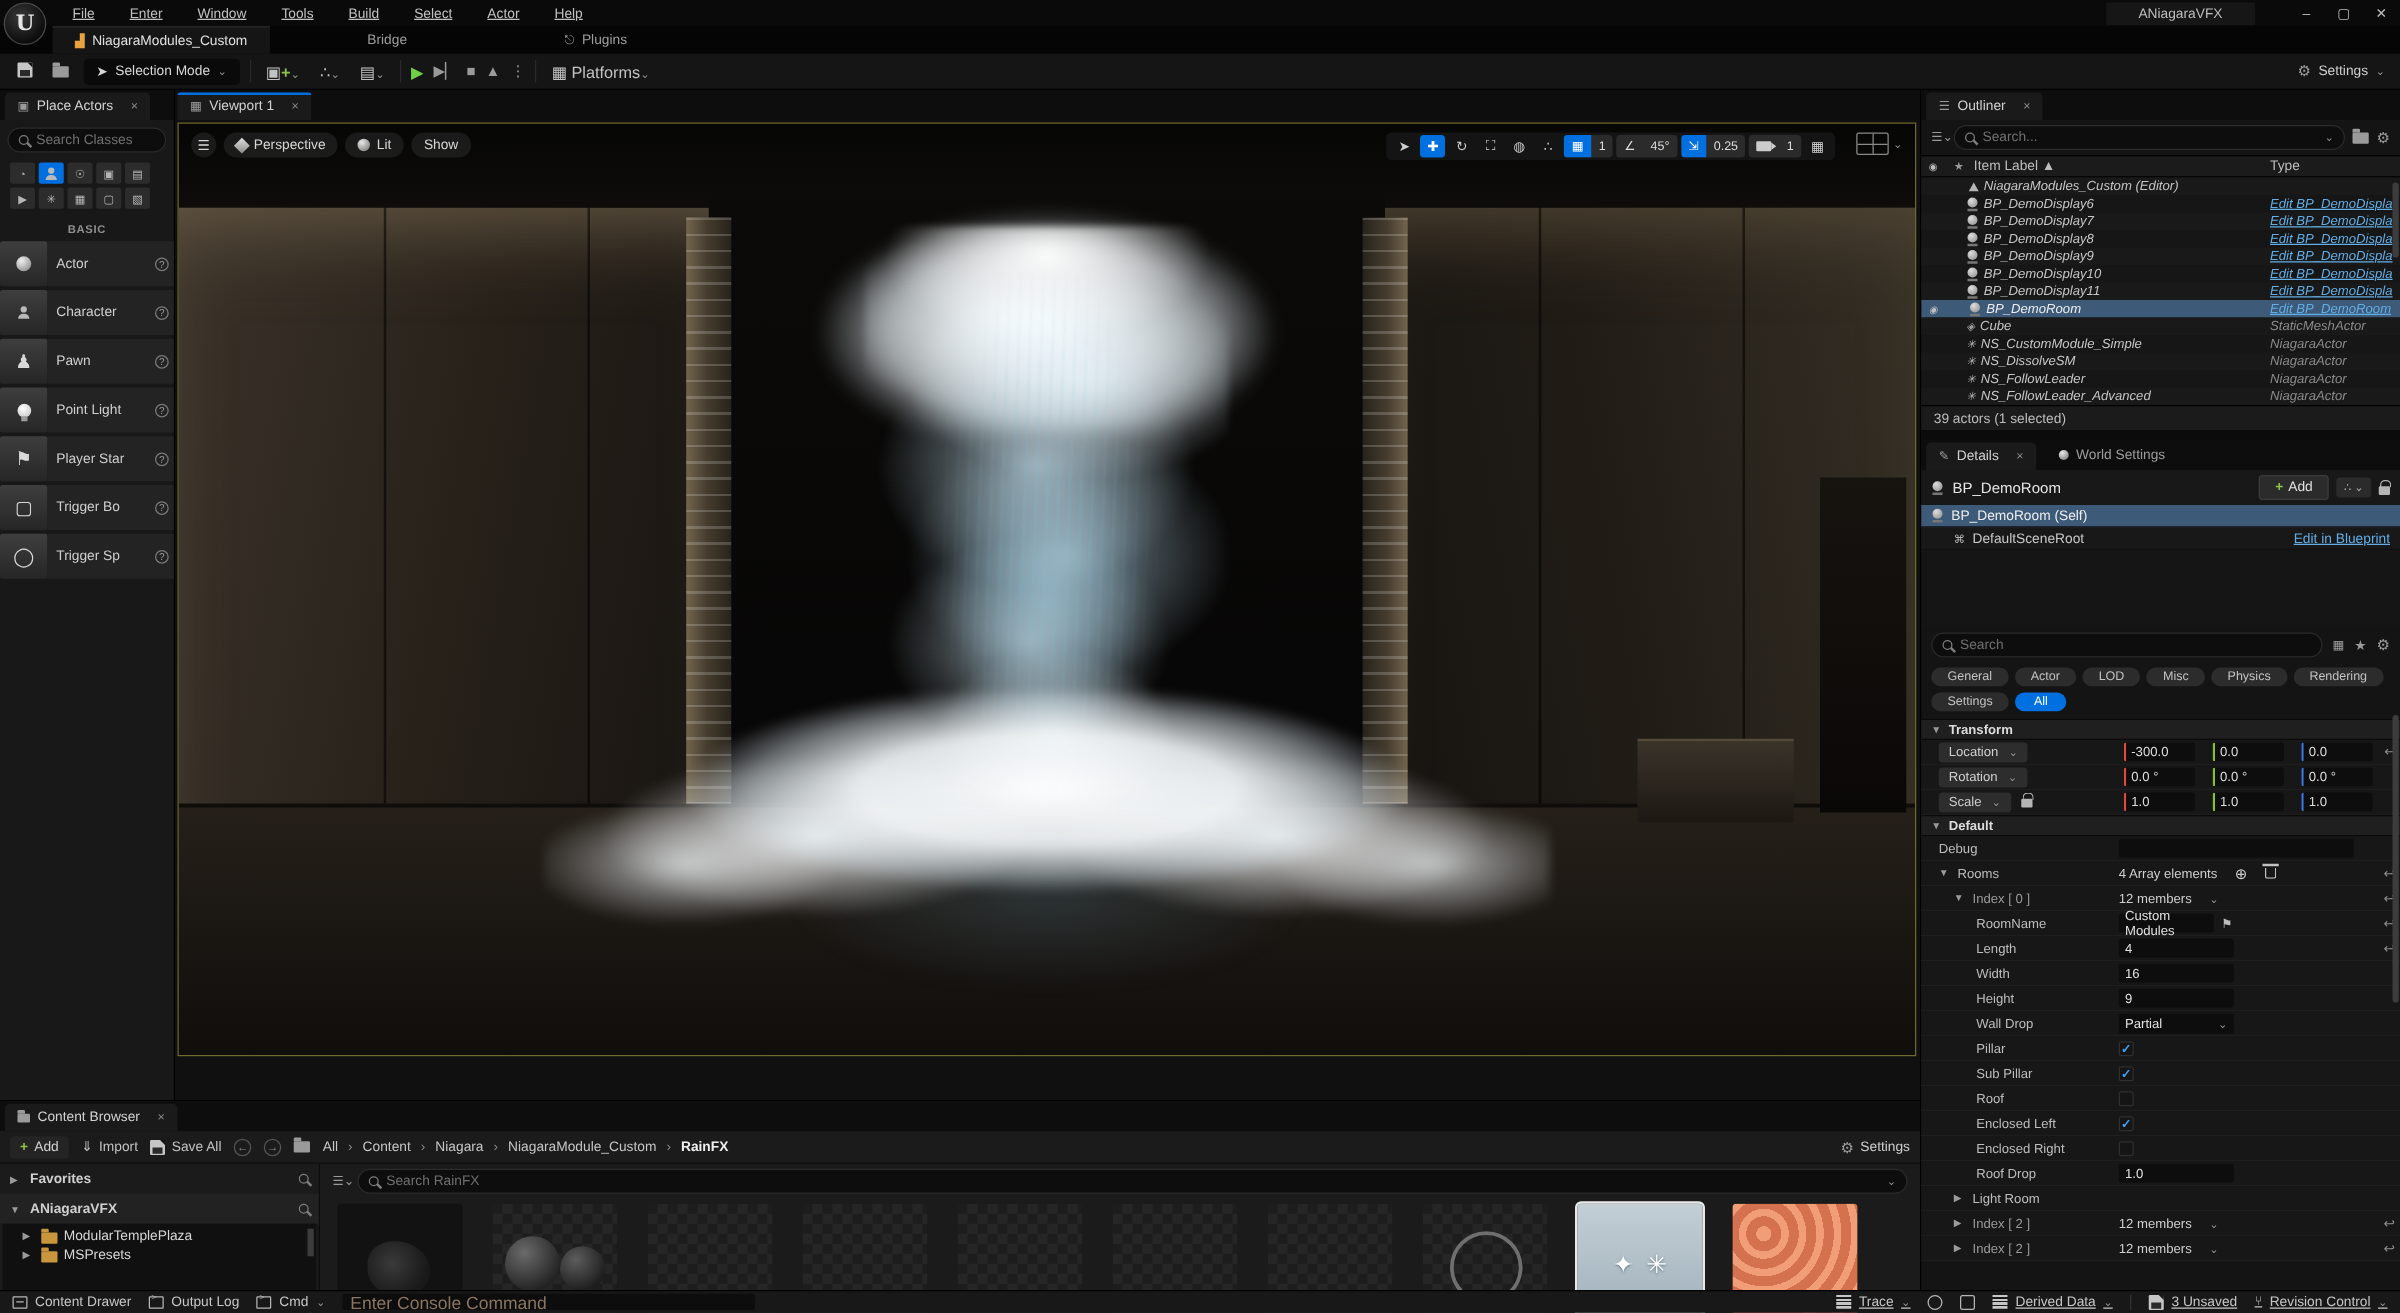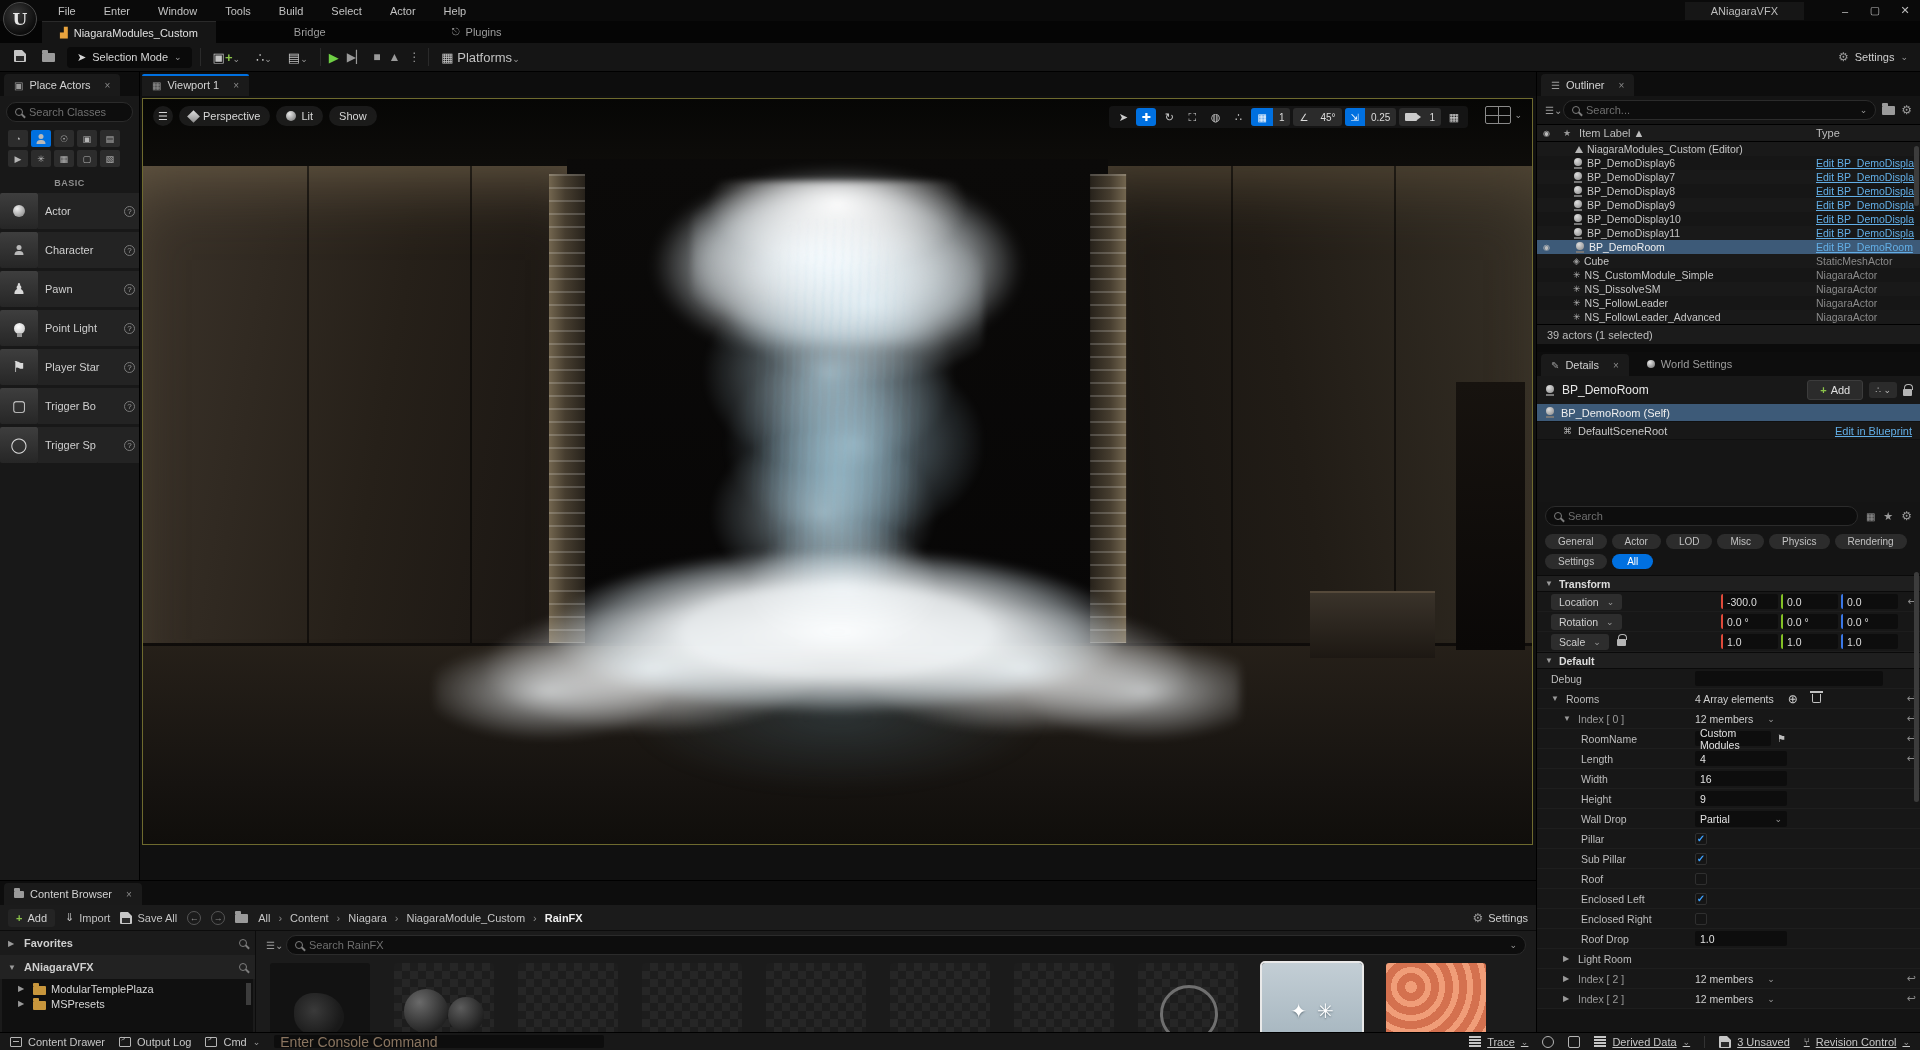--- a/index.html
+++ b/index.html
@@ -21,21 +21,21 @@
   .searchbox input::placeholder { color:#6f6f6f; }
   .gear { color:#9a9a9a; font-size:12px; }
   .star { color:#9a9a9a; font-size:11px; }
   .person { position:relative; width:10px; height:10px; display:inline-block; flex:none;}
   .person::before { content:""; position:absolute; left:50%; top:0; transform:translateX(-50%); width:5px; height:5px; border-radius:50%; background:#b9b9b9; }
   .person::after { content:""; position:absolute; left:50%; bottom:0; transform:translateX(-50%); width:9px; height:4px; border-radius:4px 4px 0 0; background:#b9b9b9; }
 
   
   #titlebar { position:absolute; left:0; top:0; width:1920px; height:21px; background:#0a0a0a; display:flex; align-items:center; }
   #menus { display:flex; gap:4px; margin-left:46px; }
-  #menus .menu { padding:3px 12px; color:#c2c2c2; }
+  #menus .menu { padding:3px 12px; color:#c2c2c2;text-decoration:underline; }
   #winctl { position:absolute; right:0; top:0; height:21px; display:flex; align-items:center; }
   #projectname { background:#161616; padding:3px 26px; color:#bdbdbd; margin-right:26px; }
   .winbtn { width:30px; text-align:center; color:#bdbdbd; font-size:11px; }
   #uelogo { position:absolute; left:3px; top:2px; width:34px; height:34px; border-radius:50%; background:radial-gradient(circle at 40% 35%, #3a3a3a, #0d0d0d 70%); border:1px solid #4a4a4a; display:flex; align-items:center; justify-content:center; color:#e6e6e6; font-family:"DejaVu Serif",serif; font-size:17px; font-weight:bold; z-index:5; }
 
   
   #tabbar { position:absolute; left:0; top:21px; width:1920px; height:22px; background:#050505; display:flex; align-items:stretch; padding-left:42px; }
   .edtab { display:flex; align-items:center; gap:6px; padding:0 18px; color:#9d9d9d; }
   .edtab.active { background:#151515; color:#e0e0e0; border-top:1px solid #2a2a2a; }
   .modicon { color:#e8a33d; font-size:10px; }
@@ -130,21 +130,21 @@
       linear-gradient(#8a8a8a,#8a8a8a) 0 50%/100% 1px no-repeat; }
   #vp-msg { position:absolute; left:2px; right:3px; bottom:0; height:35px; background:#141414; display:flex; align-items:center; justify-content:center; color:#9a9a9a; }
 
   
   #rightpanel { position:absolute; left:1536px; top:72px; width:384px; height:978px; background:#141414; border-left:1px solid #000; }
   #outliner-search { display:flex; align-items:center; gap:6px; padding:4px 8px; }
   #outliner-search .searchbox { flex:1; }
   .filterico { display:inline-block; width:12px; color:#9a9a9a; font-size:10px; }
   #outl-header { display:flex; align-items:center; height:18px; background:#1b1b1b; border-top:1px solid #000; border-bottom:1px solid #000; color:#bdbdbd; padding-left:6px; gap:8px; }
   #outl-header .col-type { margin-left:auto; width:104px; }
-  #outl-rows { height:182px; overflow:hidden; position:relative; background:#161616; }
+  #outl-rows { height:182px; overflow:hidden; position:relative; background:#161616;font-style:italic; }
   .orow { display:flex; align-items:center; height:14px; padding-left:6px; gap:4px; color:#c6c6c6; font-size:10.5px; white-space:nowrap; }
   .orow:nth-child(odd) { background:#191919; }
   .orow.selected { background:#3d5a78; color:#eee; }
   .orow .otype { margin-left:auto; width:104px; overflow:hidden; text-overflow:clip; color:#8a8a8a; flex:none; }
   .orow .otype.link { color:#62aee6; text-decoration:underline; }
   .oeye { width:12px; flex:none; color:#bdbdbd; font-size:8px; }
   .oind1 { width:12px; flex:none; } .oind2 { width:26px; flex:none; }
   .ico-actorball { position:relative; width:10px; height:11px; flex:none; }
   .ico-actorball::before { content:""; position:absolute; left:1px; top:0; width:8px; height:8px; border-radius:50%; background:radial-gradient(circle at 35% 30%, #ddd, #888); }
   .ico-actorball::after { content:""; position:absolute; left:1px; bottom:0; width:8px; height:2px; background:#777; }
@@ -168,21 +168,21 @@
   #details-search .searchbox { flex:1; }
   .dispopt { color:#9a9a9a; font-size:10px; }
   #chips { display:flex; flex-wrap:wrap; gap:5px; padding:4px 8px 6px; }
   .chip { background:#2c2c2c; border-radius:9px; padding:2px 13px; color:#c2c2c2; font-size:10px; }
   .chip.all { background:#0070e0; color:#fff; padding:2px 15px; }
 
   .sechead { display:flex; align-items:center; gap:6px; height:17px; background:#1f1f1f; border-top:1px solid #0a0a0a; border-bottom:1px solid #0a0a0a; padding-left:8px; font-weight:bold; color:#dcdcdc; font-size:10.5px; }
   .sechead .tw { color:#9a9a9a; font-size:8px; }
   .trow { display:flex; align-items:center; height:20px; border-bottom:1px solid #1d1d1d; background:#171717; padding-left:14px; font-size:10.5px; }
   .tlabelbtn { display:flex; align-items:center; gap:8px; background:#2d2d2d; border-radius:3px; padding:2px 8px; color:#cfcfcf; }
-  .tvals { display:flex; gap:3px; margin-left:auto; margin-right:6px; }
+  .tvals { display:flex; gap:14px; margin-left:auto; margin-right:6px; }
   .tval { display:flex; align-items:center; width:57px; height:15px; background:#0d0d0d; border-radius:2px; padding-left:4px; color:#ddd; }
   .tval.r { border-left:2px solid #e04a3a; } .tval.g { border-left:2px solid #84c225; } .tval.b { border-left:2px solid #3b78e7; }
   .trst { width:16px; text-align:center; flex:none; }
 
   .prow { display:flex; align-items:center; height:20px; border-bottom:1px solid #1e1e1e; background:#171717; font-size:10.5px; color:#bdbdbd; }
   .prow .plbl { width:158px; flex:none; display:flex; align-items:center; gap:5px; overflow:hidden; white-space:nowrap; }
   .ind1 { padding-left:14px; } .ind2 { padding-left:26px; } .ind3 { padding-left:44px; }
   .pinput { display:flex; align-items:center; width:92px; height:15px; background:#0d0d0d; border-radius:2px; padding-left:5px; color:#e2e2e2; }
   .pinput.wide { width:188px; }
   .pinput.narrow { width:76px; }

